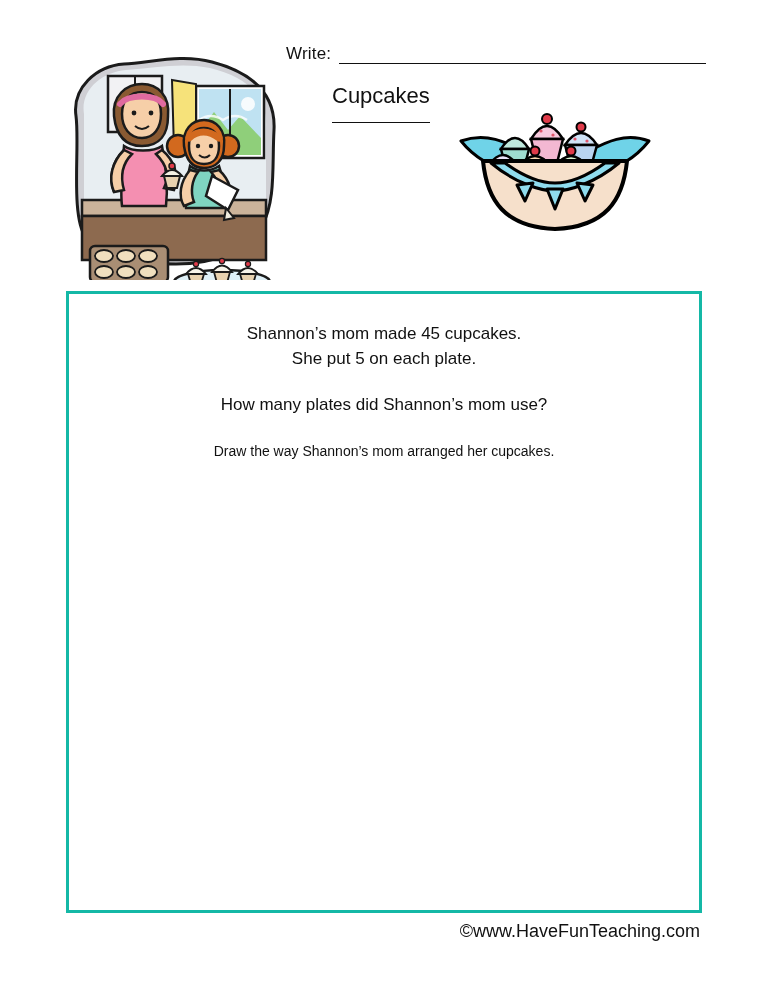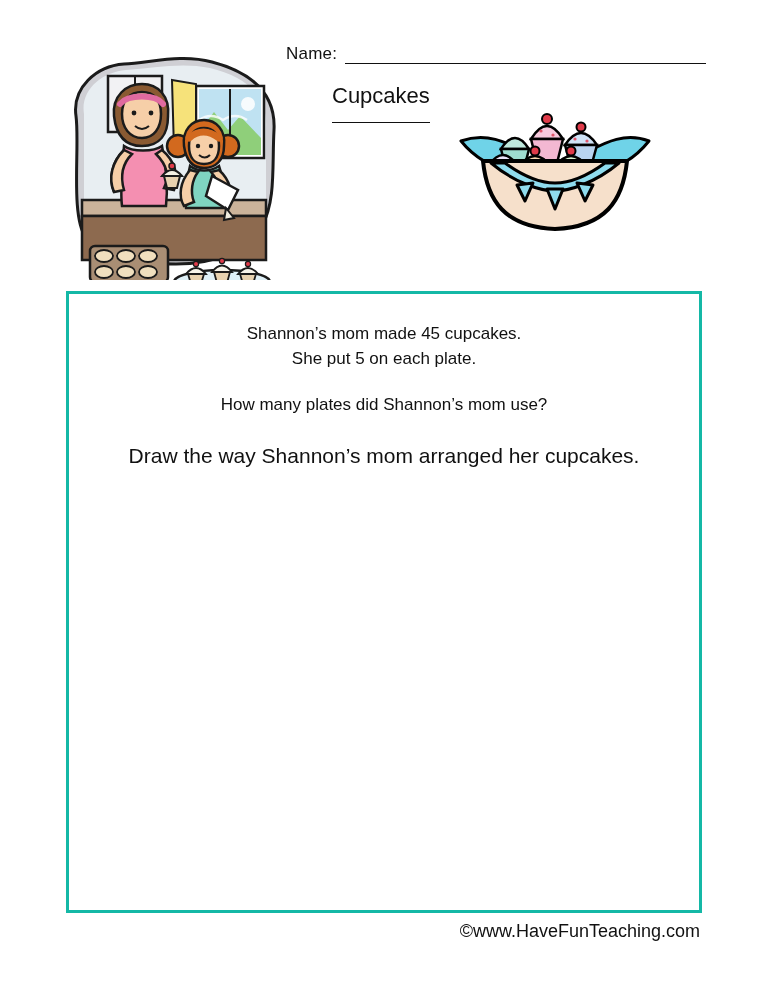--- a/index.html
+++ b/index.html
@@ -99,42 +99,42 @@
     line-height: 1.45;
     color: #111;
   }
   .question {
     margin-top: 24px;
     font-size: 17px;
     color: #111;
   }
   .directions {
     margin-top: 26px;
-    font-size: 21px;
+    font-size: 14px;
     line-height: 1.45;
     color: #111;
   }
 
   .footer {
     position: absolute;
     left: 0;
     right: 68px;
     top: 921px;
     text-align: right;
     font-size: 18px;
     color: #111;
   }
 </style>
 </head>
 <body>
 
 <div class="page">
 
   <div class="name-row">
-    <span class="name-label">Name:</span>
+    <span class="name-label">Write:</span>
     <span class="name-line"></span>
   </div>
 
   <div class="title">Cupcakes</div>
 
   <div class="art-left">
     <svg viewBox="0 0 220 230" width="220" height="230" xmlns="http://www.w3.org/2000/svg">
 
       <path d="M14 66 C10 38 34 16 62 14 C92 12 120 4 150 12 C188 22 214 42 212 80
                C210 116 214 150 200 176 C186 202 150 214 114 214 C76 214 40 210 24 188

